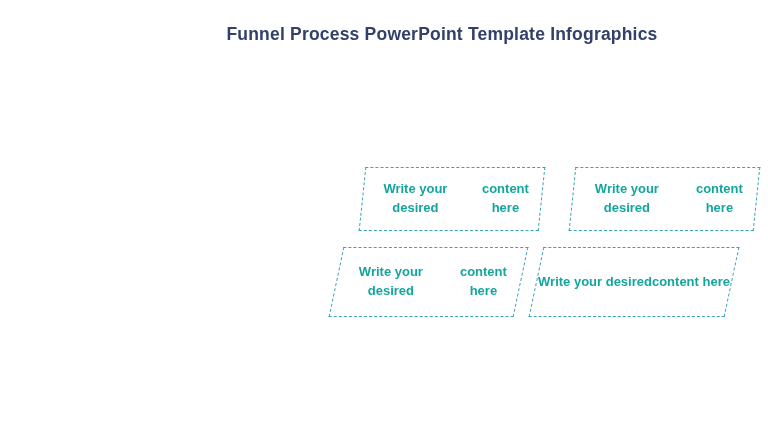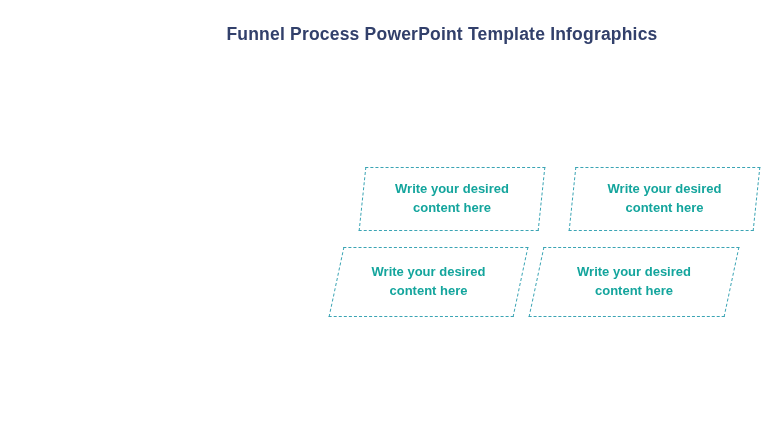--- a/index.html
+++ b/index.html
@@ -42,21 +42,21 @@
     inset:0;
     border:1.5px dashed #3ba4b4;
     background:transparent;
   }
   .content-box.skew-light .frame{ transform:skewX(-6deg); }
   .content-box.skew-strong .frame{ transform:skewX(-12deg); }
   .content-box .text{
     position:absolute;
     inset:0;
     display:flex;
-    flex-direction:column;
+    flex-direction:row;
     align-items:center;
     justify-content:center;
     text-align:center;
     font-size:13px;
     font-weight:bold;
     color:#14a59d;
     line-height:1.45;
   }
 </style>
 </head>

